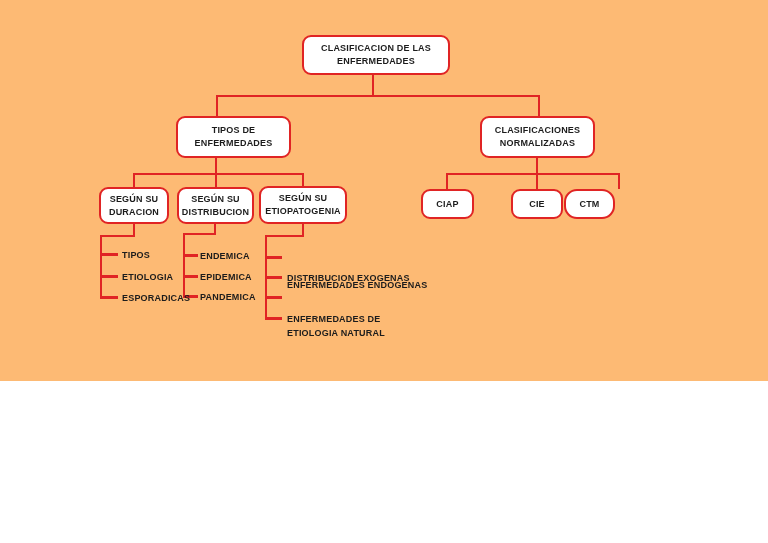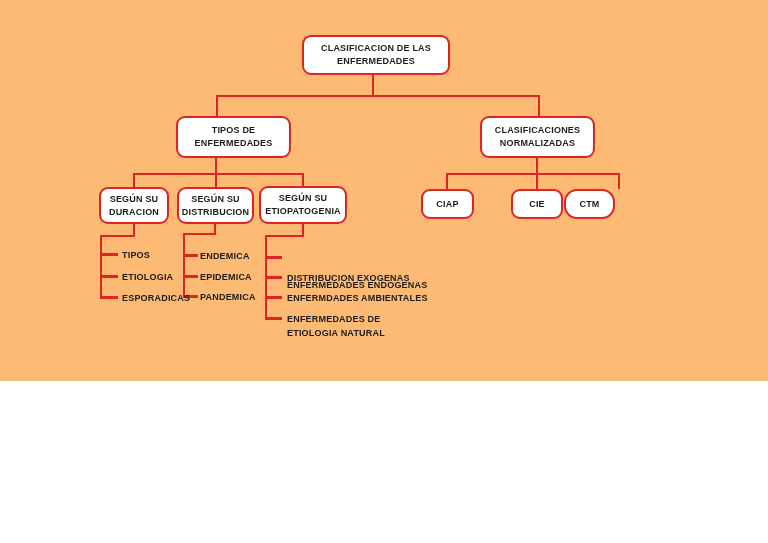--- a/index.html
+++ b/index.html
@@ -175,17 +175,16 @@
   <div class="leaf l-agudas">TIPOS</div>
   <div class="leaf l-cronicas">ETIOLOGIA</div>
   <div class="leaf l-esporadicas">ESPORADICAS</div>
 
   <div class="leaf l-endemica">ENDEMICA</div>
   <div class="leaf l-epidemica">EPIDEMICA</div>
   <div class="leaf l-pandemica">PANDEMICA</div>
 
   <div class="leaf l-endogenas">ENFERMEDADES ENDOGENAS</div>
   <div class="leaf l-exogenas">DISTRIBUCION EXOGENAS</div>
-  <div class="leaf l-ambientales">ENFERMDADES AMBIENTALES</div>
   <div class="leaf l-etiologia">ENFERMEDADES DE
 ETIOLOGIA NATURAL</div>
 
 </div>
 
 </body></html>

